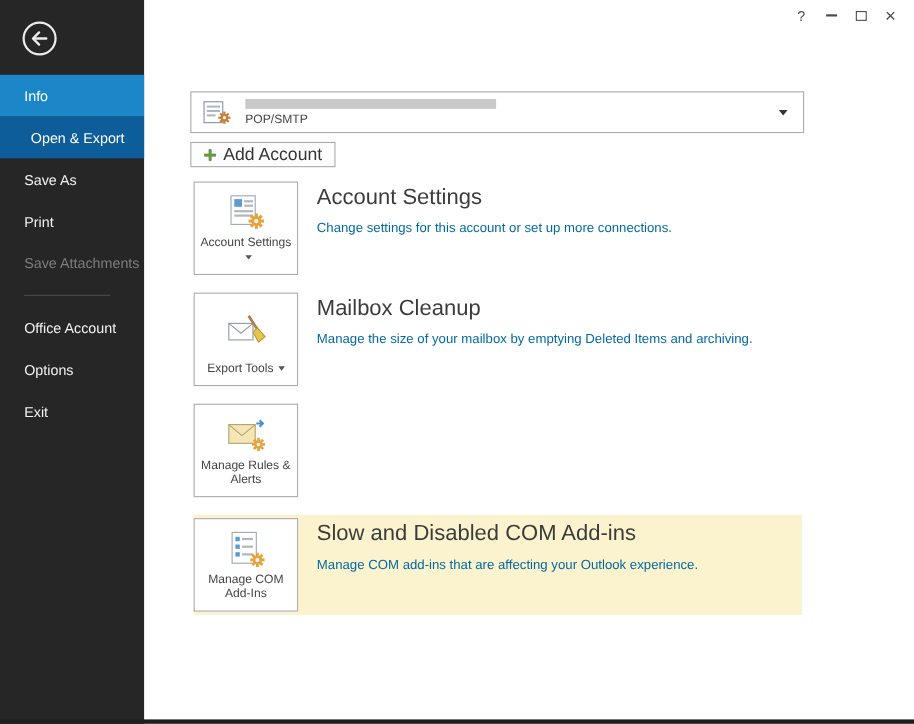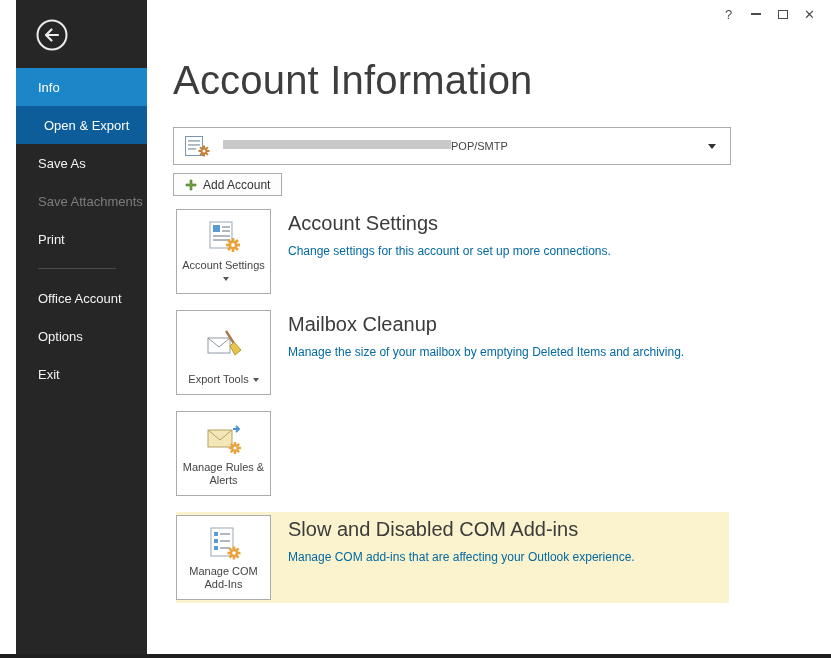--- a/index.html
+++ b/index.html
@@ -4,21 +4,21 @@
 <style>
   * { box-sizing: border-box; }
   html,body { margin:0; padding:0; }
   body {
     width:831px; height:658px; position:relative; overflow:hidden;
     background:#ffffff; font-family:"Liberation Sans", sans-serif;
   }
 
   
   .sidebar {
-    position:absolute; left:16px; top:0; width:131px; height:658px;
+    position:absolute; left:0; top:0; width:131px; height:658px;
     background:#262626; z-index:2;
   }
   .back-button { width:32px; height:32px; margin:19px 0 0 20px; cursor:pointer; }
   .menu { margin-top:17px; }
   .menu-item {
     height:38px; display:flex; align-items:center; padding-left:22px;
     font-size:13px; color:#f2f2f2; cursor:pointer; white-space:nowrap;
   }
   .menu-item.sel  { background:#1b87c9; color:#fff; }
   .menu-item.sel2 { background:#0c5d99; color:#fff;padding-left:28px; }
@@ -41,31 +41,31 @@
   .min-bar { width:10px; height:2px; background:#4c4c4c; }
   .max-box { width:10px; height:9px; border:1px solid #4c4c4c; }
 
   .page-title { margin:0; font-size:40px; font-weight:300; color:#3d3d3d; line-height:1.1; letter-spacing:0.2px; }
 
   .account-select {
     width:558px; height:38px; border:1px solid #ababab; margin-top:25px;
     display:flex; align-items:center; background:#fff; cursor:pointer;
   }
   .acct-icon { margin-left:10px; flex-shrink:0; }
-  .acct-text { margin-left:13px; display:flex; flex-direction:row; }
+  .acct-text { margin-left:13px; display:flex; flex-direction:column; }
   .redacted-bar { width:228px; height:9px; background:#c9c9c9; margin-bottom:4px; }
   .acct-proto { font-size:11px; color:#444; }
   .dd-arrow {
     margin-left:auto; margin-right:14px; width:0; height:0;
     border-left:4px solid transparent; border-right:4px solid transparent; border-top:5px solid #333;
   }
 
   .add-account {
     margin-top:8px; height:23px; display:inline-flex; align-items:center; gap:6px;
-    border:1px solid #ababab; background:#fdfdfd; font-size:12px; color:#333;
+    border:1px solid #ababab; background:#fdfdfd; font-size:16px; color:#333;
     padding:0 11px; font-family:inherit; cursor:pointer;
   }
 
   .sections { margin-top:13px; }
   .row { display:flex; width:553px; margin-left:3px; margin-bottom:16px; }
   .row.highlight { background:#faf3cd; padding:3px 0; }
   .big-btn {
     width:95px; height:85px; border:1px solid #ababab; background:#fff;
     display:flex; flex-direction:column; align-items:center; justify-content:flex-end;
     padding:5px 2px 7px; cursor:pointer; font-family:inherit; flex-shrink:0;
@@ -90,43 +90,42 @@
     <svg width="32" height="32" viewBox="0 0 32 32">
       <circle cx="16" cy="16" r="14.5" fill="none" stroke="#ececec" stroke-width="2"></circle>
       <path d="M22 16 H11" fill="none" stroke="#ececec" stroke-width="2.2" stroke-linecap="round"></path>
       <path d="M15.5 10.5 L10 16 l5.5 5.5" fill="none" stroke="#ececec" stroke-width="2.2" stroke-linecap="round" stroke-linejoin="round"></path>
     </svg>
   </div>
   <nav class="menu">
     <div class="menu-item sel">Info</div>
     <div class="menu-item sel2">Open &amp; Export</div>
     <div class="menu-item">Save As</div>
+    <div class="menu-item">Print</div>
     <div class="menu-item disabled">Save Attachments</div>
-    <div class="menu-item">Print</div>
     <hr class="menu-divider">
     <div class="menu-item">Office Account</div>
     <div class="menu-item">Options</div>
     <div class="menu-item">Exit</div>
   </nav>
 </aside>
 
 <main class="main">
 
   <div class="window-controls">
     <span class="wc">?</span>
     <span class="wc">
         <span class="min-bar"></span>
       </span>
     <span class="wc">
         <span class="max-box"></span>
       </span>
     <span class="wc">✕</span>
   </div>
 
-  <h1 class="page-title">Account Information</h1>
 
   <div class="account-select">
     <svg class="acct-icon" width="26" height="24" viewBox="0 0 26 24">
       <rect x="1.5" y="2.5" width="17" height="19" fill="#fff" stroke="#7c93ad"></rect>
       <rect x="4" y="6" width="12" height="1.8" fill="#a9b6c4"></rect>
       <rect x="4" y="10" width="12" height="1.8" fill="#a9b6c4"></rect>
       <rect x="4" y="14" width="8" height="1.8" fill="#a9b6c4"></rect>
       <g transform="translate(20,17)" fill="#c77f34">
         <rect x="-1" y="-5.5" width="2" height="11"></rect>
         <rect x="-5.5" y="-1" width="11" height="2"></rect>

